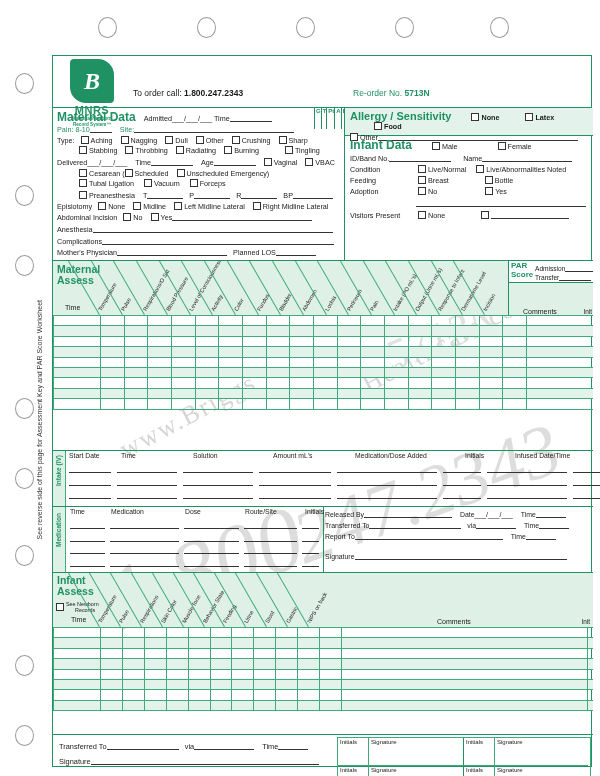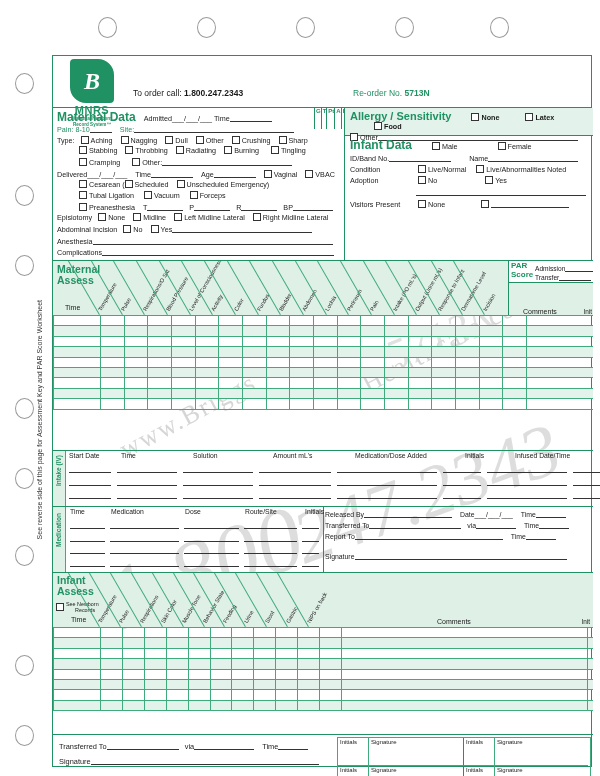--- a/index.html
+++ b/index.html
@@ -134,25 +134,21 @@
         <span style="margin-left:6px;"><i class="cb"></i><span>Dull</span></span>
         <span style="margin-left:6px;"><i class="cb"></i><span>Other</span></span>
         <span style="margin-left:6px;"><i class="cb"></i><span>Crushing</span></span>
         <span style="margin-left:6px;"><i class="cb"></i><span>Sharp</span></span>
       </div>
       <div style="padding-left:22px;">
         <span><i class="cb"></i><span>Stabbing</span></span>
         <span style="margin-left:6px;"><i class="cb"></i><span>Throbbing</span></span>
         <span style="margin-left:6px;"><i class="cb"></i><span>Radiating</span></span>
         <span style="margin-left:6px;"><i class="cb"></i><span>Burning</span></span>
-        <span style="margin-left:10px;"><i class="cb"></i><span>Tingling</span></span>
-      </div>
-      <div style="padding-left:22px;">
-        <span><i class="cb"></i><span>Cramping</span></span>
-        <span style="margin-left:10px;"><i class="cb"></i><span>Other:</span></span><span class="ln" style="width:130px;"></span>
+        <span style="margin-left:24px;"><i class="cb"></i><span>Tingling</span></span>
       </div>
       <div>
         <span>Delivered___/___/___</span>
         <span style="margin-left:6px;"><span>Time</span><span class="ln" style="width:42px;"></span></span>
         <span style="margin-left:6px;"><span>Age</span><span class="ln" style="width:42px;"></span></span>
         <span style="margin-left:6px;"><i class="cb"></i><span>Vaginal</span></span>
         <span style="margin-left:6px;"><i class="cb"></i><span>VBAC</span></span>
       </div>
       <div style="padding-left:22px;">
         <span><i class="cb"></i><span>Cesarean (</span></span><span><i class="cb"></i><span>Scheduled</span></span>
@@ -215,26 +211,31 @@
     </div>
 
     <div class="sect" id="inf">
       <div style="height:15px;">
         <span class="t">Infant Data</span>
         <span style="margin-left:18px;"><i class="cb"></i><span>Male</span></span>
         <span style="margin-left:38px;"><i class="cb"></i><span>Female</span></span>
       </div>
       <div>
         <span>ID/Band No.</span><span class="ln" style="width:62px;"></span>
-        <span style="margin-left:16px;">Name</span><span class="ln" style="width:90px;"></span>
+        <span style="margin-left:10px;">Name</span><span class="ln" style="width:90px;"></span>
       </div>
       <div>
         <span style="display:inline-block;width:66px;">Condition</span>
         <span><i class="cb"></i><span>Live/Normal</span></span>
         <span style="margin-left:8px;"><i class="cb"></i><span>Live/Abnormalities Noted</span></span>
+      </div>
+      <div>
+        <span style="display:inline-block;width:66px;">Feeding</span>
+        <span><i class="cb"></i><span>Breast</span></span>
+        <span style="margin-left:34px;"><i class="cb"></i><span>Bottle</span></span>
       </div>
       <div>
         <span style="display:inline-block;width:66px;">Adoption</span>
         <span><i class="cb"></i><span>No</span></span>
         <span style="margin-left:46px;"><i class="cb"></i><span>Yes</span></span>
       </div>
       <div style="padding-left:66px;"><span class="ln" style="width:170px;"></span></div>
       <div>
         <span style="display:inline-block;width:66px;">Visitors Present</span>
         <span><i class="cb"></i><span>None</span></span>

